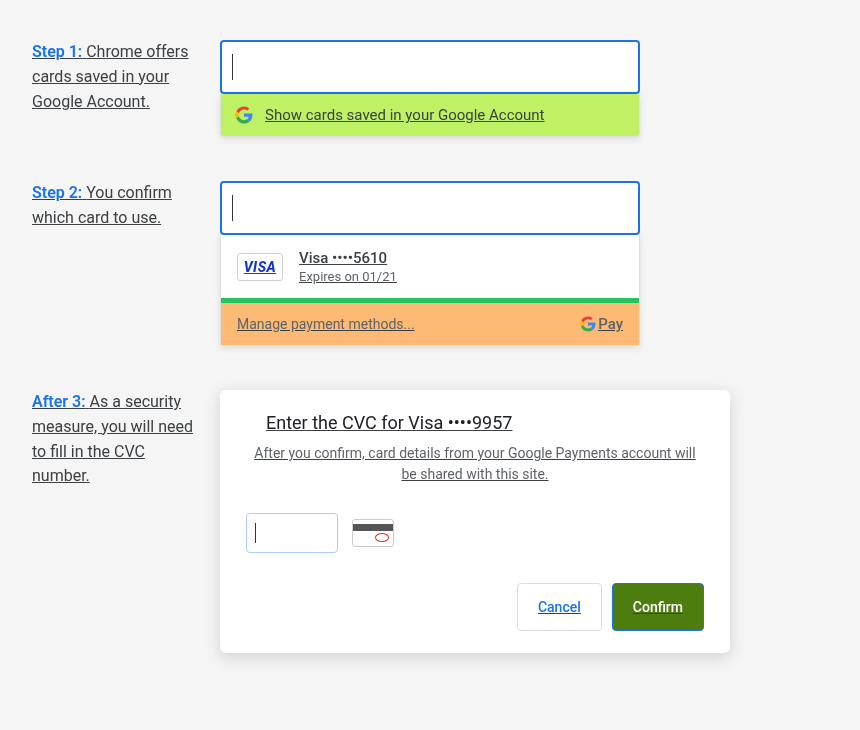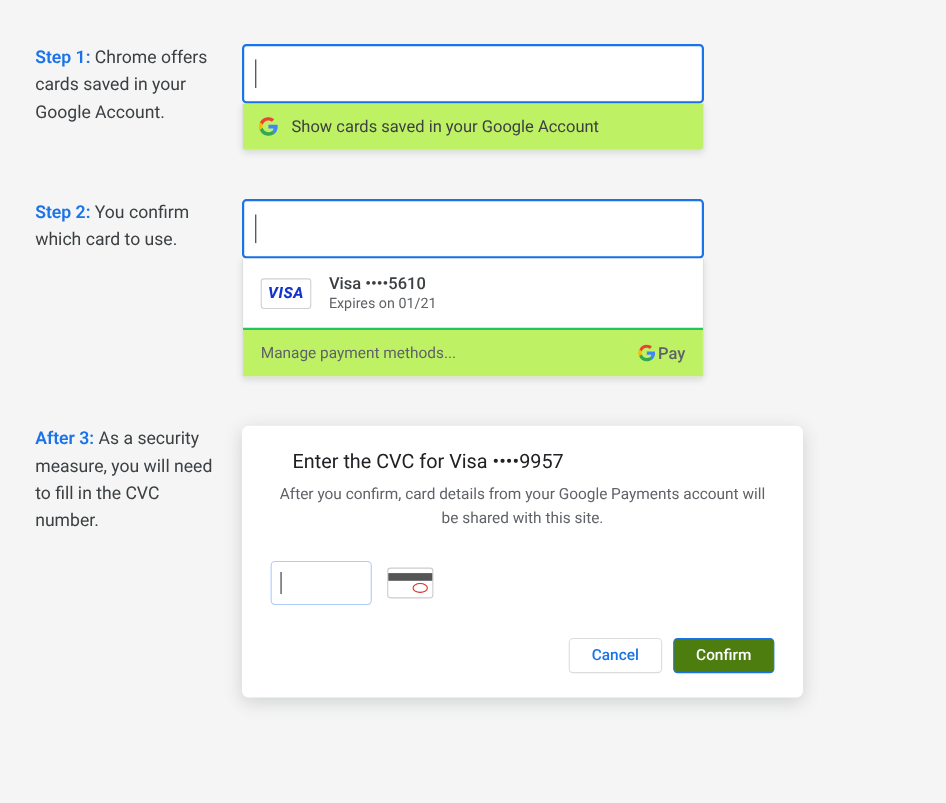--- a/index.html
+++ b/index.html
@@ -9,20 +9,21 @@
     width: 860px;
     height: 730px;
     position: relative;
     color: #3c4043;
     font-size: 15px;
   }
   .step-row {
     display: flex;
     align-items: flex-start;
     margin-bottom: 44px;
+    text-decoration: underline;
   }
   .step-col {
     width: 220px;
     padding-left: 32px;
     padding-right: 24px;
     line-height: 1.55;
     font-size: 16px;
   }
   .step-label {
     color: #1a73e8;
@@ -105,22 +106,22 @@
     font-weight: 500;
     color: #3c4043;
     font-size: 15px;
   }
   .card-meta .card-expiry {
     font-size: 13px;
     color: #5f6368;
     margin-top: 2px;
   }
   .manage-row {
-    border-top: 2px solid #22c55e;
-    background: #bef264;
+    border-top: 5px solid #22c55e;
+    background: #fdba74;
     display: flex;
     align-items: center;
     justify-content: space-between;
     padding: 12px 16px;
     font-size: 14px;
     color: #5f6368;
   }
   .gpay {
     display: flex;
     align-items: center;
@@ -196,21 +197,21 @@
     height: 9px;
     border: 1.5px solid #d93025;
     border-radius: 50%;
   }
   .dialog-actions {
     display: flex;
     justify-content: flex-end;
     gap: 10px;
   }
   .btn {
-    height: 32px;
+    height: 48px;
     padding: 0 20px;
     border-radius: 4px;
     font-size: 14px;
     font-weight: 500;
     display: flex;
     align-items: center;
     cursor: pointer;
   }
   .btn-cancel {
     background: #fff;

